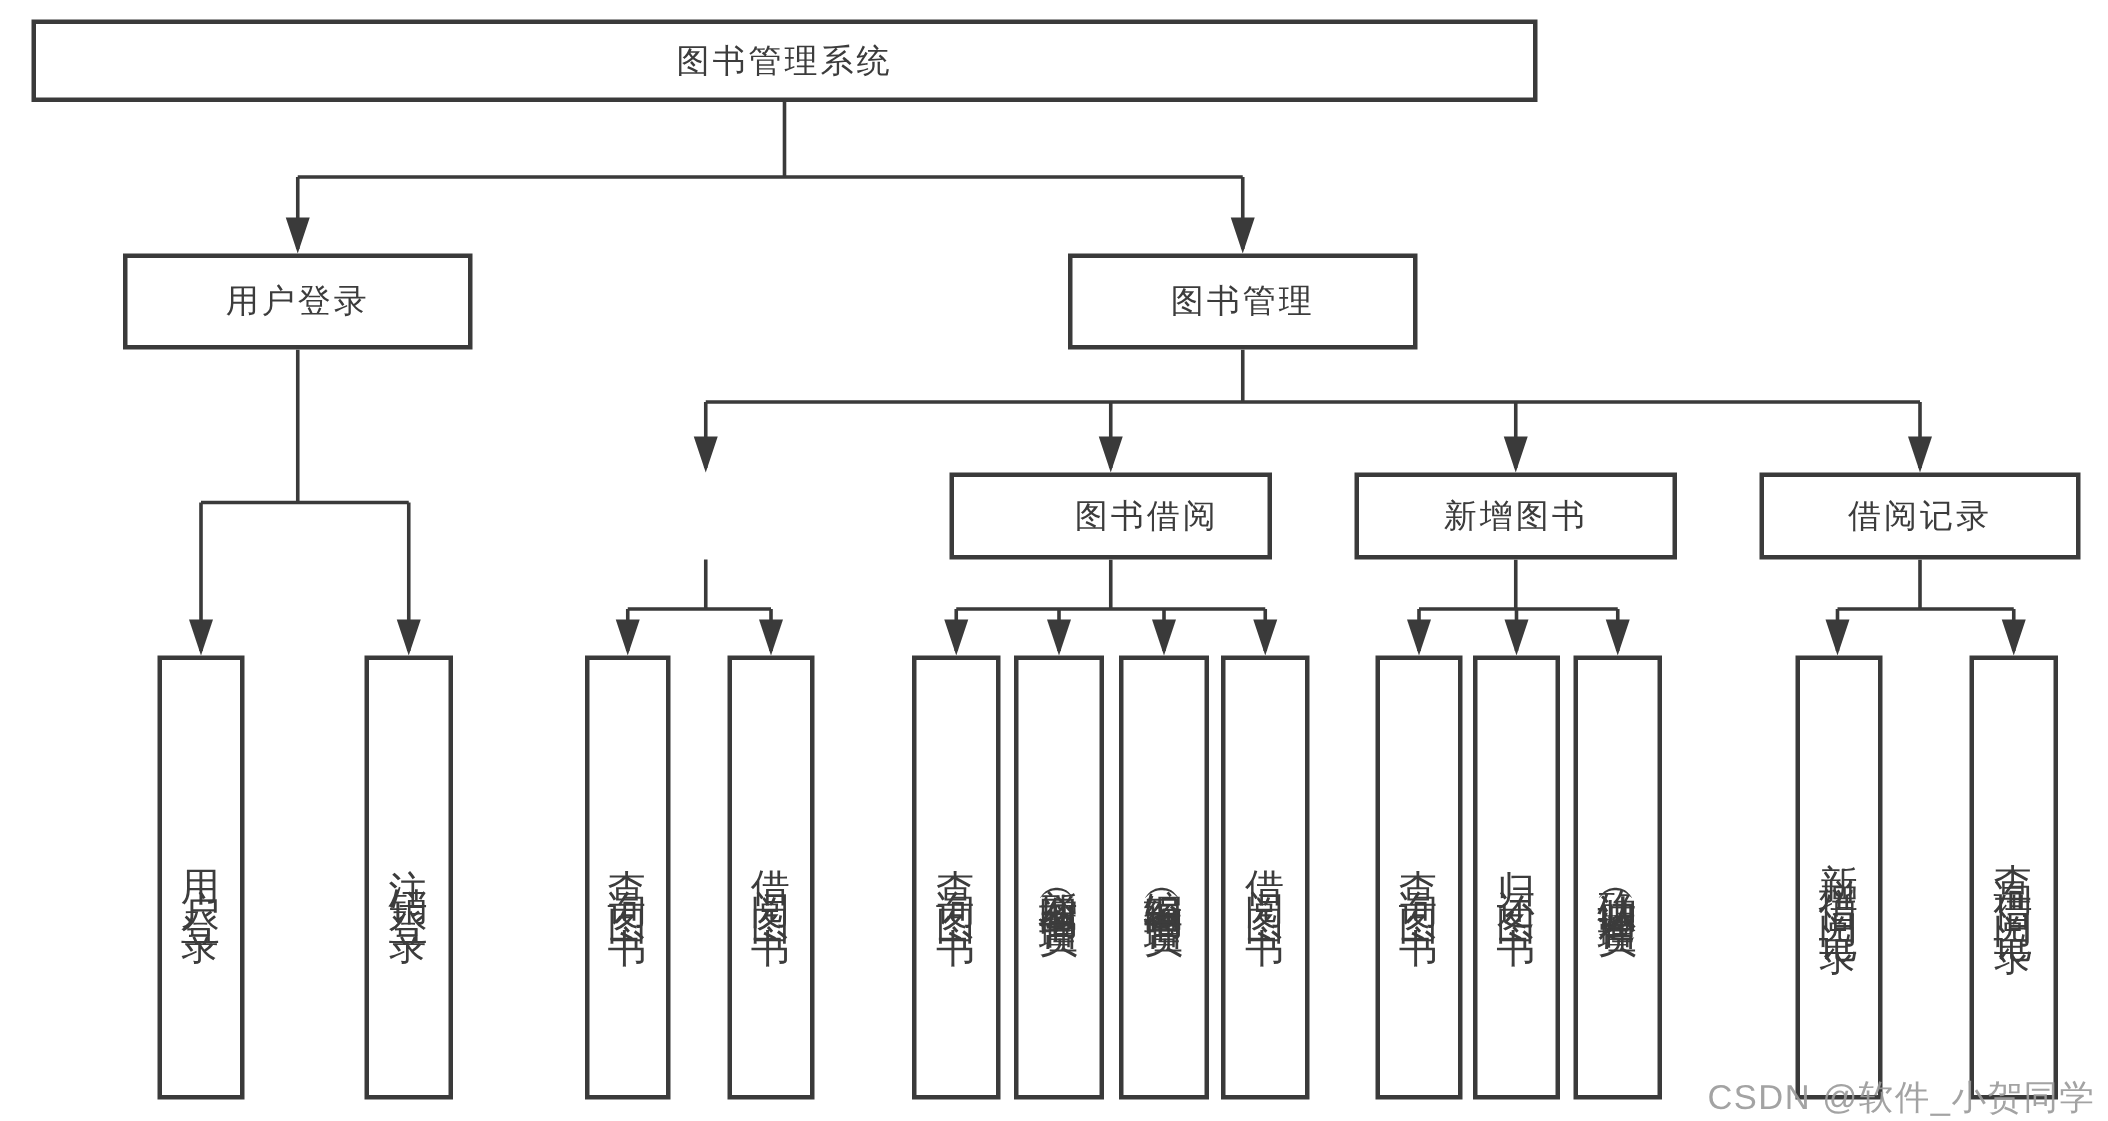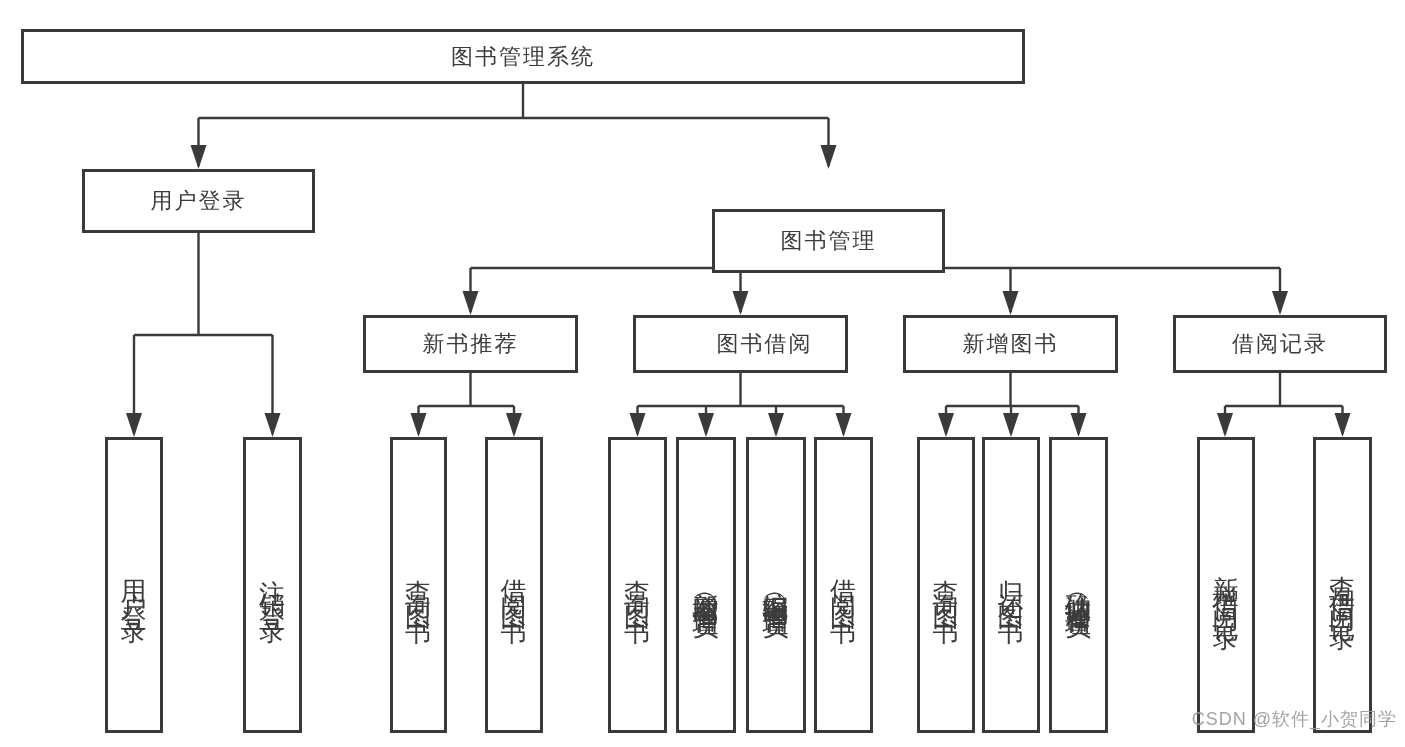--- a/index.html
+++ b/index.html
@@ -7,39 +7,39 @@
   .canvas{
     position:relative;width:1405px;height:747px;background:#fff;overflow:hidden;
     font-family:"Liberation Sans","DejaVu Sans",sans-serif;color:#3c3c3c;
   }
   .connectors{position:absolute;left:0;top:0;width:1405px;height:747px;z-index:1;}
   .node{
     position:absolute;box-sizing:border-box;background:#fff;border:3px solid #3a3a3a;
     display:flex;align-items:center;justify-content:center;z-index:2;
   }
   .hlabel{font-size:22px;letter-spacing:2px;white-space:nowrap;}
-  .root-box{left:21px;top:13px;width:1004px;height:55px;margin-top:16px;}
+  .root-box{left:21px;top:13px;width:1004px;height:55px;}
   .lv2-a{left:82px;top:169px;width:233px;height:64px;}
-  .lv2-b{left:712px;top:169px;width:233px;height:64px;margin-top:40px;}
+  .lv2-b{left:712px;top:169px;width:233px;height:64px;}
   .lv3{top:315px;height:58px;}
   .lv3-a{left:363px;width:215px;}
   .lv3-b{left:633px;width:215px;padding-left:48px;}
   .lv3-c{left:903px;width:215px;}
   .lv3-d{left:1173px;width:214px;}
   .leaf{top:437px;height:296px;}
   .vtext{
     writing-mode:vertical-rl;text-orientation:mixed;
     font-size:26px;line-height:1;white-space:nowrap;
   }
   .sp4{letter-spacing:13px;}
   .sp6{letter-spacing:10px;}
   .sp9{letter-spacing:3px;}
   .watermark{
-    position:absolute;right:8px;bottom:16px;z-index:3;
-    font-size:18px;letter-spacing:1px;color:rgba(155,155,155,0.92);white-space:nowrap;
+    position:absolute;right:8px;bottom:0;z-index:3;
+    font-size:23px;letter-spacing:1px;color:rgba(155,155,155,0.92);white-space:nowrap;
   }
 </style>
 </head>
 <body>
 
 <div class="canvas">
 
   <svg class="connectors" viewBox="0 0 1405 747" xmlns="http://www.w3.org/2000/svg">
     <defs>
       <path id="arw" d="M -8 -24 L 8 -24 L 0 0 Z" fill="#3a3a3a"></path>
@@ -76,23 +76,20 @@
     <span class="hlabel">图书管理系统</span>
   </div>
 
   <div class="node lv2-a">
     <span class="hlabel">用户登录</span>
   </div>
   <div class="node lv2-b">
     <span class="hlabel">图书管理</span>
   </div>
 
-  <div class="node lv3 lv3-a">
-    <span class="hlabel">新书推荐</span>
-  </div>
   <div class="node lv3 lv3-b">
     <span class="hlabel">图书借阅</span>
   </div>
   <div class="node lv3 lv3-c">
     <span class="hlabel">新增图书</span>
   </div>
   <div class="node lv3 lv3-d">
     <span class="hlabel">借阅记录</span>
   </div>
 

